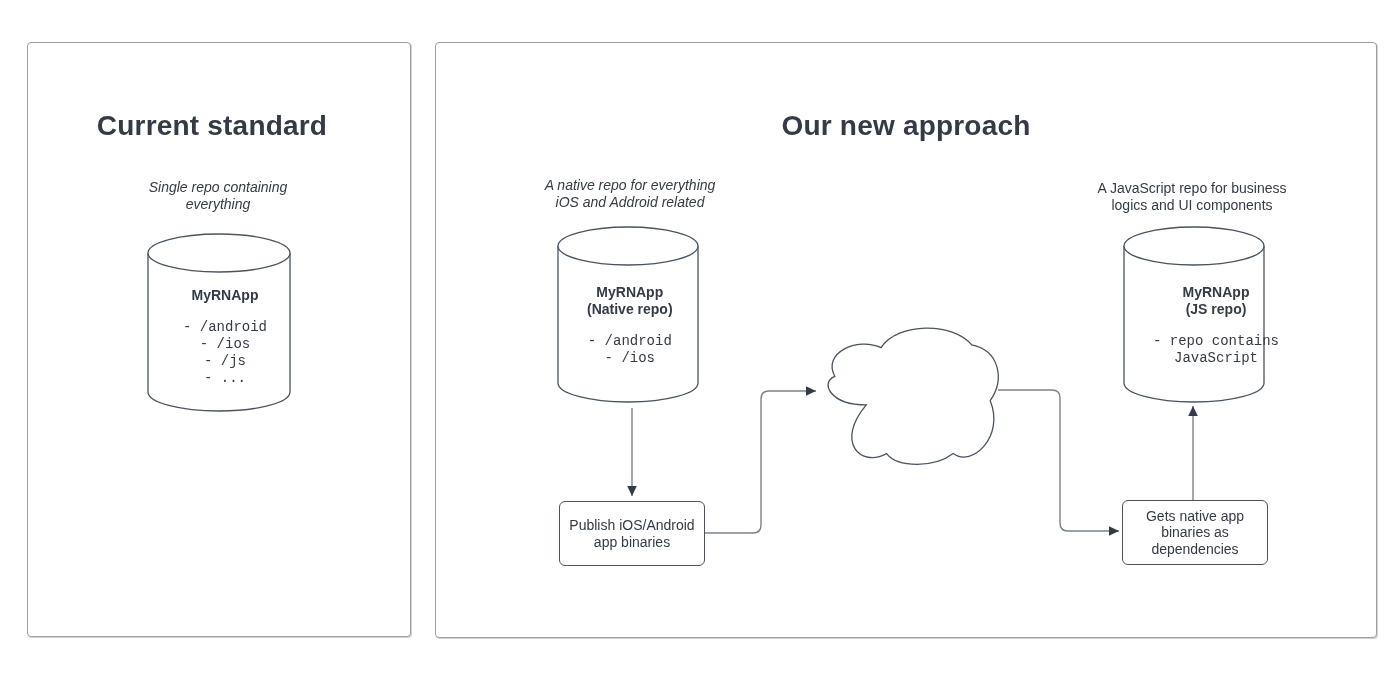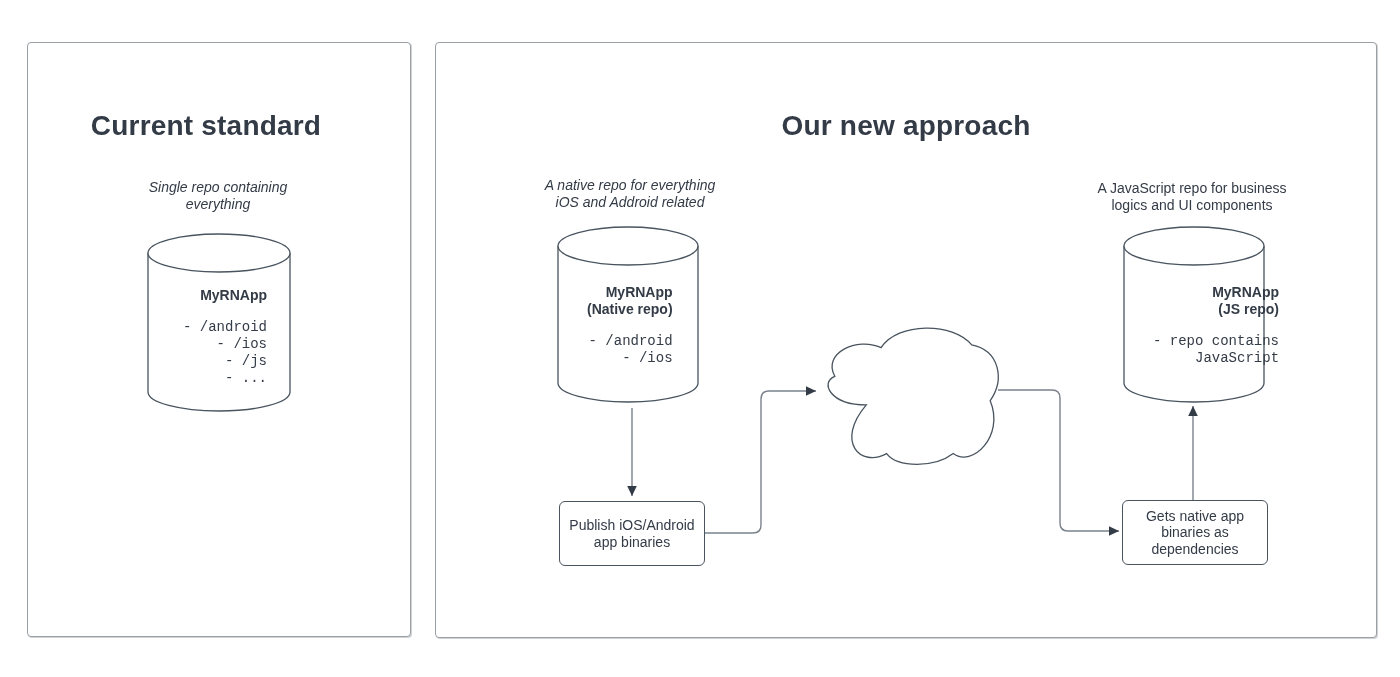--- a/index.html
+++ b/index.html
@@ -17,21 +17,21 @@
     position:absolute;transform:translateX(-50%);white-space:nowrap;
     font-size:28px;font-weight:bold;line-height:30px;letter-spacing:.2px;
   }
   .note{
     position:absolute;transform:translateX(-50%);text-align:center;
     font-size:14px;line-height:17px;white-space:nowrap;
   }
   .note.italic{font-style:italic;}
   .note span{display:block;}
   svg.shapes{position:absolute;left:0;top:0;pointer-events:none;}
-  .cyl-label{position:absolute;font-size:14px;line-height:17px;text-align:right;}
+  .cyl-label{position:absolute;font-size:14px;line-height:17px;text-align:center;}
   .cyl-label .name{font-weight:bold;}
   .cyl-label .name span{display:block;}
   .cyl-items{margin-top:15px;}
   .cyl-items span{display:block;font-family:Liberation Mono, monospace;}
   .cloud-label{
     position:absolute;transform:translateX(-50%);text-align:center;
     font-size:14px;line-height:17px;white-space:nowrap;
   }
   .cloud-label .b{font-weight:bold;display:block;}
   .cloud-label .r{display:block;}
@@ -82,21 +82,21 @@
     <path d="M 866.3 404.9
              C 829.3 404.9, 820 382.1, 834.8 376.3
              C 821.9 353.5, 857 336.3, 881.1 347.7
              C 897.7 322, 953.2 322, 971.7 344.9
              C 999.5 350.6, 1005 379.2, 990.2 400.7
              C 1005 436.4, 971.7 467.9, 953.2 453.6
              C 934.7 467.9, 897.7 467.9, 886.6 453.6
              C 860.7 467.9, 834.8 442.1, 866.3 404.9 Z" fill="#ffffff" stroke="#49545f" stroke-width="1.3"></path>
   </svg>
 
-  <div class="panel-title" style="left:206px;top:111px">Current standard</div>
+  <div class="panel-title" style="left:212px;top:111px">Current standard</div>
 
   <div class="note italic" style="left:218px;top:179px">
     <span>Single repo containing</span>
     <span>everything</span>
   </div>
 
   <div class="cyl-label" style="left:183px;top:287px">
     <div class="name">
       <span>MyRNApp</span>
     </div>

